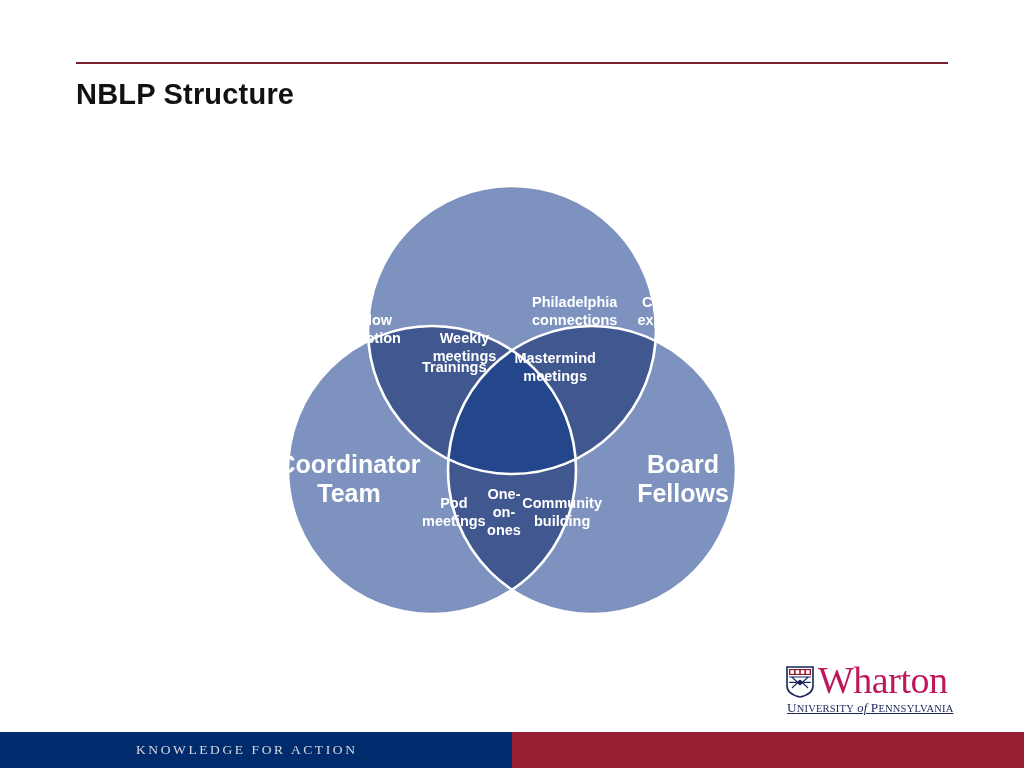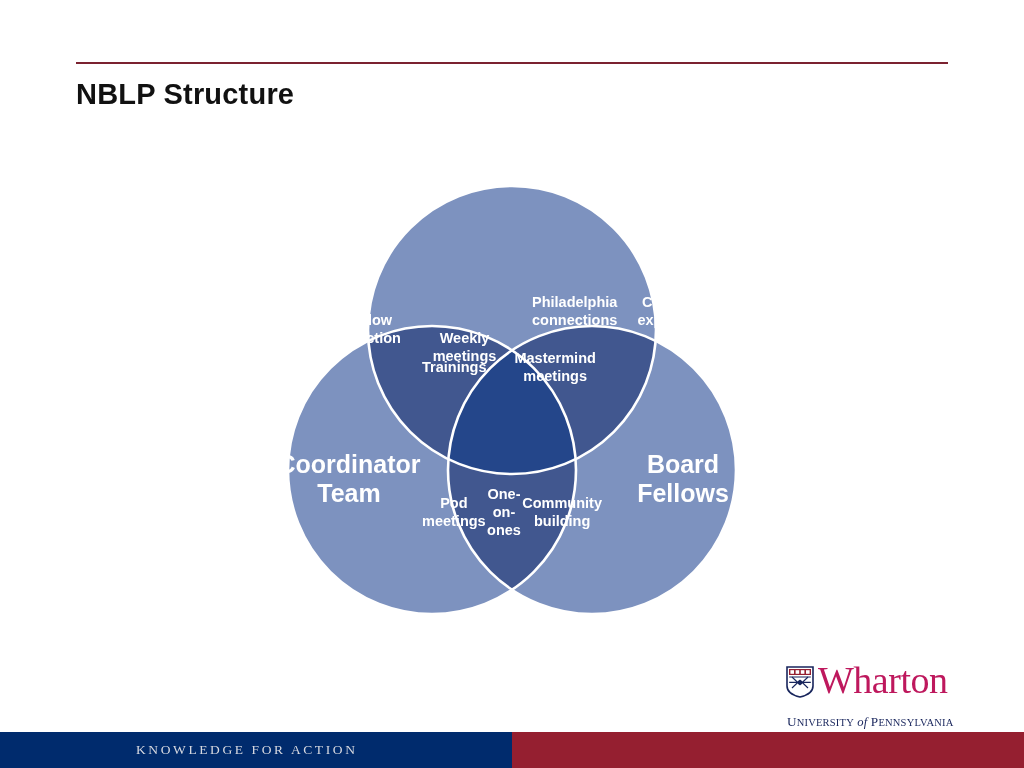--- a/index.html
+++ b/index.html
@@ -142,23 +142,24 @@
     font-size: 38px;
     line-height: 0.95;
     color: #be185d;
     letter-spacing: -0.5px;
   }
   #wharton-subline {
     font-family: "Liberation Serif", serif;
     font-size: 13.2px;
     color: #18255c;
     letter-spacing: 0.2px;
-    margin-top: 16px;
+    margin-top: 2px;
     margin-left: 1px;
     white-space: nowrap;
+    text-decoration: underline;
   }
   #wharton-subline .sc {
     font-size: 10.5px;
   }
   #wharton-subline .it {
     font-style: italic;
     font-size: 12.6px;
   }
 
   

